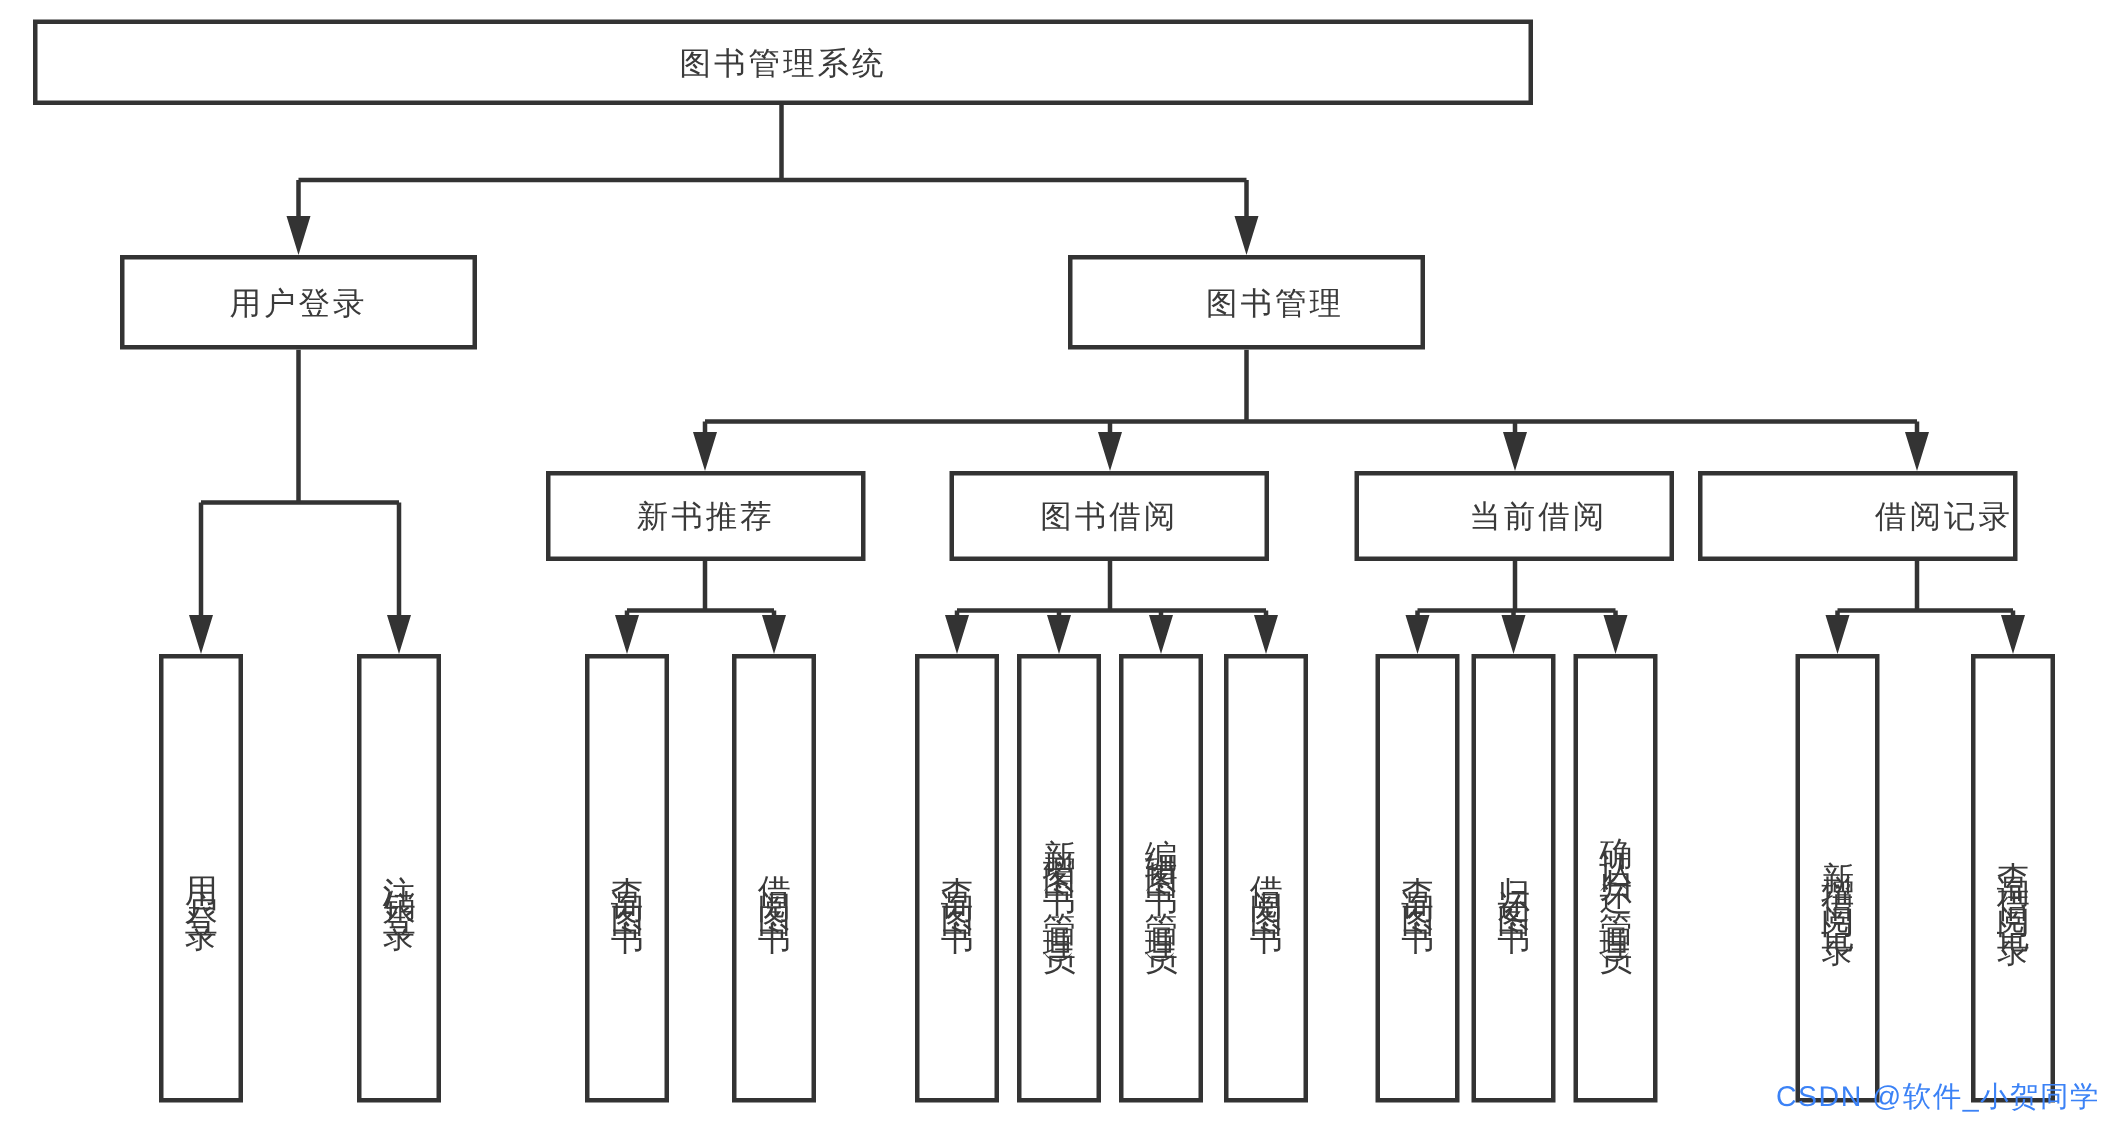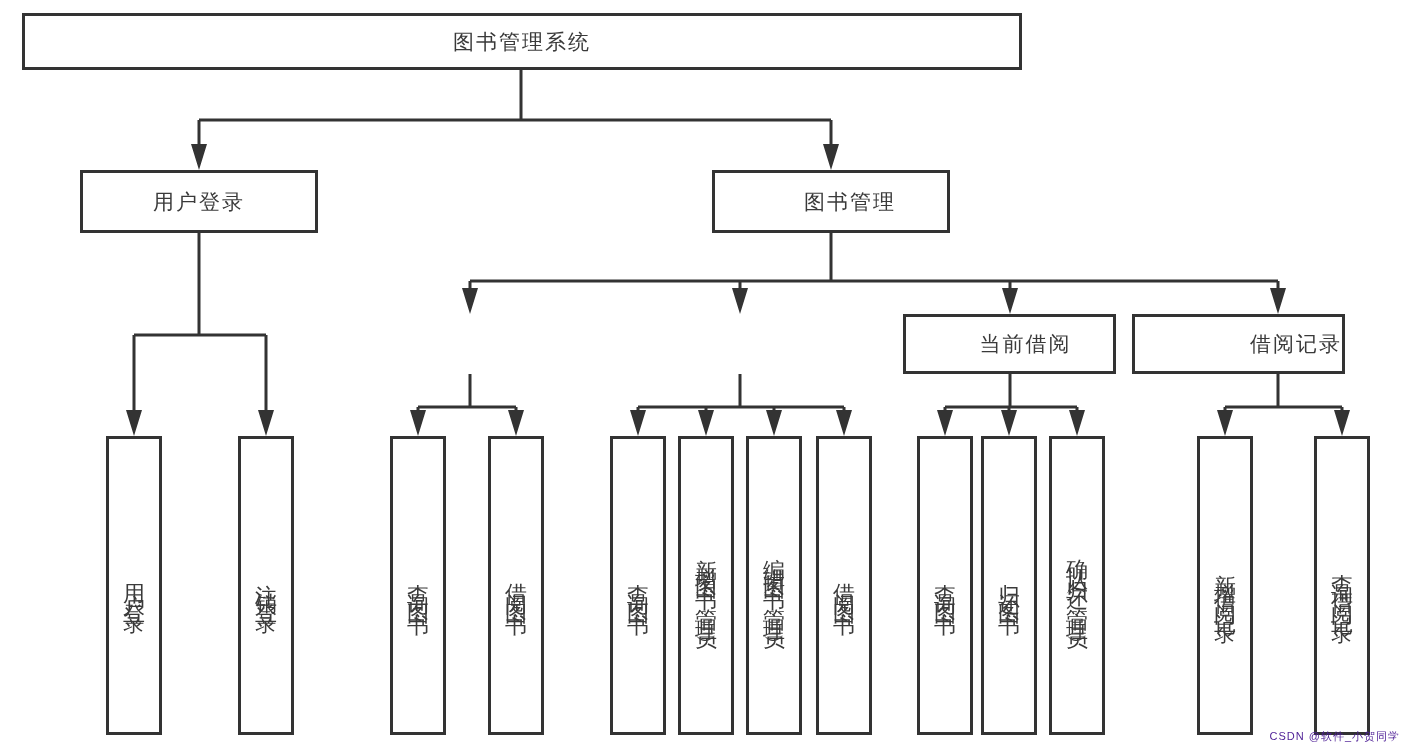--- a/index.html
+++ b/index.html
@@ -52,22 +52,22 @@
   }
   .lvl2 {
     top: 314px;
     width: 213px;
     height: 60px;
   }
   #watermark {
     position: absolute;
     right: 5px;
     bottom: 3px;
-    font-size: 11px;
-    color: #4c1d95;
+    font-size: 19px;
+    color: #3b82f6;
     letter-spacing: 1px;
     z-index: 5;
   }
 </style>
 </head>
 <body>
 
 <div id="canvas">
 
   <svg id="connectors" viewBox="0 0 1405 747" xmlns="http://www.w3.org/2000/svg">
@@ -107,20 +107,26 @@
     <span>图书管理系统</span>
   </div>
 
   <div class="node hnode" style="left:80px; top:170px; width:238px; height:63px;">
     <span>用户登录</span>
   </div>
   <div class="node hnode" style="left:712px; top:170px; width:238px; height:63px;padding-left:38px;">
     <span>图书管理</span>
   </div>
 
+  <div class="node hnode lvl2" style="left:364px;">
+    <span>新书推荐</span>
+  </div>
+  <div class="node hnode lvl2" style="left:633px;">
+    <span>图书借阅</span>
+  </div>
   <div class="node hnode lvl2" style="left:903px;padding-left:32px;">
     <span>当前借阅</span>
   </div>
   <div class="node hnode lvl2" style="left:1132px;justify-content:flex-end;">
     <span>借阅记录</span>
   </div>
 
   <div class="node vnode" style="left:106px;">
     <span class="vtext">用户登录</span>
   </div>

